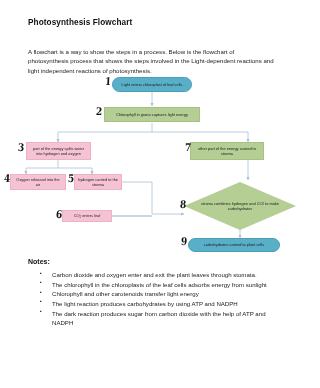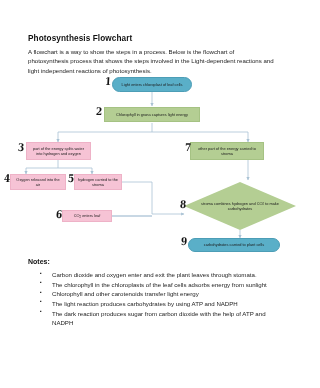--- a/index.html
+++ b/index.html
@@ -22,21 +22,21 @@
     left: 0; top: 0;
     width: 300px;
     height: 388px;
     background: #ffffff;
   }
 
   
   .doc-title {
     position: absolute;
     left: 28px;
-    top: 34px;
+    top: 18px;
     font-size: 8.2px;
     font-weight: bold;
     letter-spacing: 0.1px;
     color: #111111;
   }
   .doc-intro {
     position: absolute;
     left: 28px;
     top: 47px;
     width: 248px;

